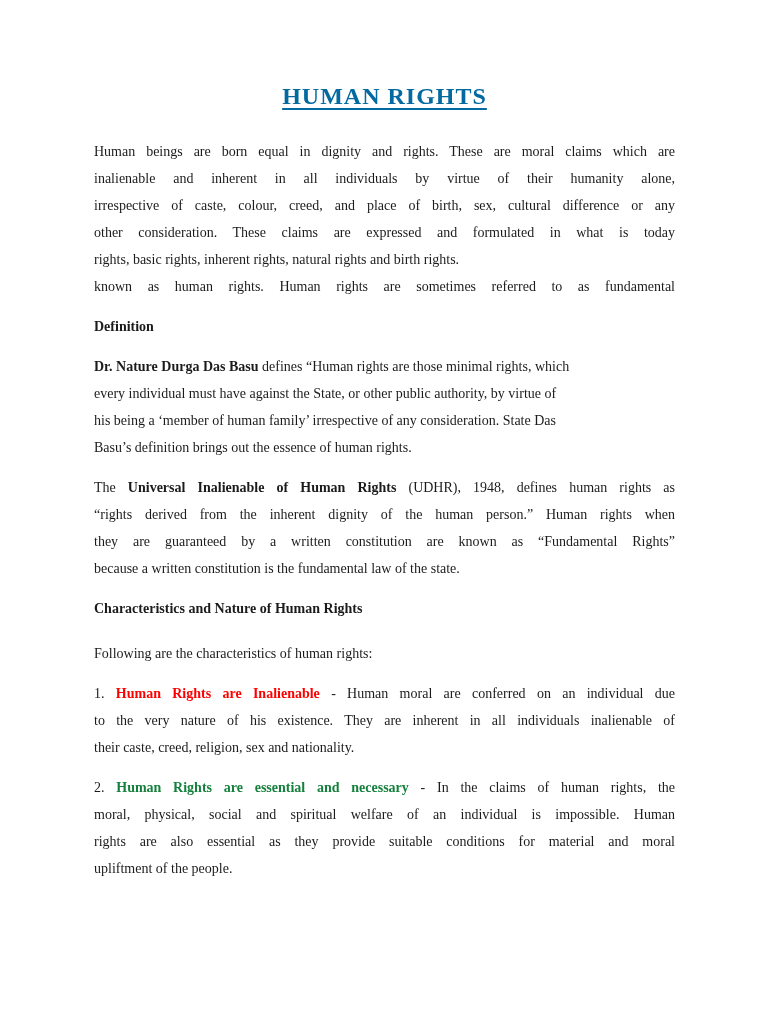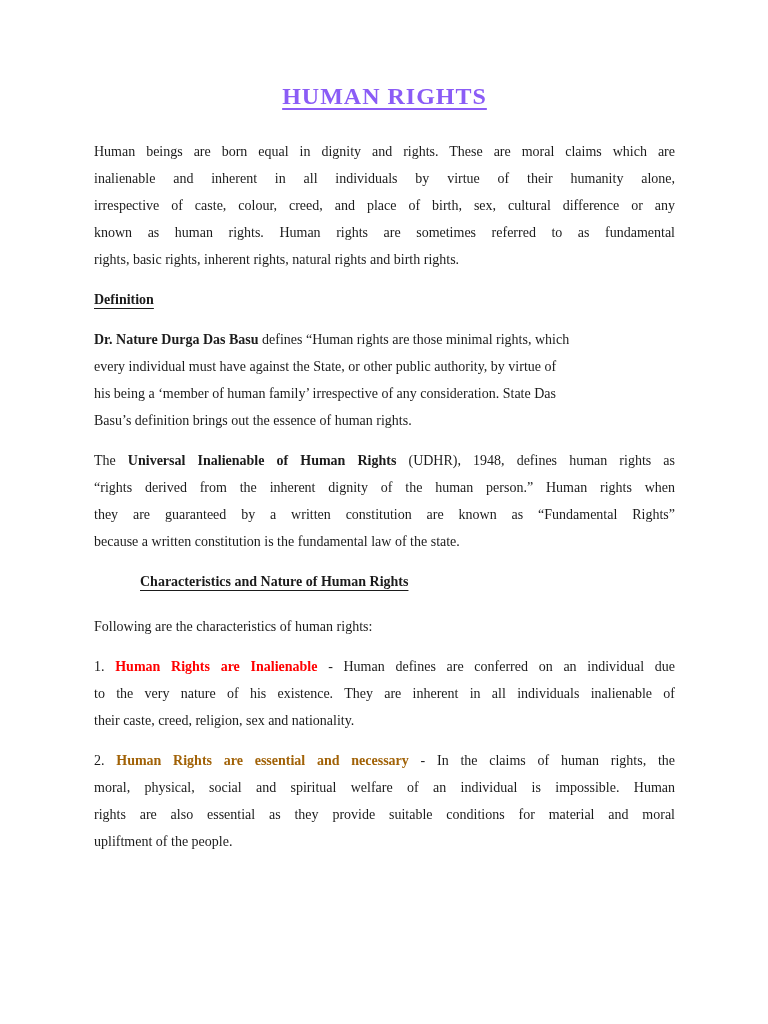--- a/index.html
+++ b/index.html
@@ -25,53 +25,53 @@
   }
   .doc-title .title-text {
     font-size: 24px;
     font-weight: bold;
     letter-spacing: 1px;
     text-decoration: underline;
     text-underline-offset: 4px;
     text-decoration-thickness: 2px;
   }
   .block { margin-bottom: 13px; }
-  .block[data-name="characteristics-heading"] { margin-bottom: 18px; margin-left: 46px; }
+  .block[data-name="characteristics-heading"] { margin-bottom: 18px; }
   .block:last-child { margin-bottom: 0; }
   .line {
     font-size: 14px;
     line-height: 27px;
     text-align: left;
   }
   .line.j {
     text-align: justify;
     text-align-last: justify;
   }
   .b { font-weight: bold; }
   .u {
-    text-decoration: underline;
     text-underline-offset: 4px;
     text-decoration-thickness: 1px;
   }
 </style>
 </head>
 <body>
 
 <div class="page" data-name="document-page">
   <div class="content" data-name="document-content">
     <div class="doc-title" data-name="document-title">
-      <span class="title-text" data-name="document-title-text" style="color: #8b5cf6;">HUMAN RIGHTS</span>
+      <span class="title-text" data-name="document-title-text" style="color: #0369a1;">HUMAN RIGHTS</span>
     </div>
     <div data-name="document-body">
         <div class="block para" data-name="intro-paragraph">
           <div class="line j" data-name="text-line"><span data-name="text-run">Human beings are born equal in dignity and rights. These are moral claims which are</span></div>
           <div class="line j" data-name="text-line"><span data-name="text-run">inalienable and inherent in all individuals by virtue of their humanity alone,</span></div>
           <div class="line j" data-name="text-line"><span data-name="text-run">irrespective of caste, colour, creed, and place of birth, sex, cultural difference or any</span></div>
+          <div class="line j" data-name="text-line"><span data-name="text-run">other consideration. These claims are expressed and formulated in what is today</span></div>
+          <div class="line" data-name="text-line"><span data-name="text-run">rights, basic rights, inherent rights, natural rights and birth rights.</span></div>
           <div class="line j" data-name="text-line"><span data-name="text-run">known as human rights. Human rights are sometimes referred to as fundamental</span></div>
-          <div class="line" data-name="text-line"><span data-name="text-run">rights, basic rights, inherent rights, natural rights and birth rights.</span></div>
         </div>
         <div class="block heading" data-name="definition-heading">
           <div class="line" data-name="text-line"><span class="b u" data-name="text-run">Definition</span></div>
         </div>
         <div class="block para" data-name="definition-paragraph">
           <div class="line" data-name="text-line"><span class="b" data-name="text-run">Dr. Nature Durga Das Basu</span><span data-name="text-run"> defines “Human rights are those minimal rights, which</span></div>
           <div class="line" data-name="text-line"><span data-name="text-run">every individual must have against the State, or other public authority, by virtue of</span></div>
           <div class="line" data-name="text-line"><span data-name="text-run">his being a ‘member of human family’ irrespective of any consideration. State Das</span></div>
           <div class="line" data-name="text-line"><span data-name="text-run">Basu’s definition brings out the essence of human rights.</span></div>
         </div>
@@ -81,25 +81,25 @@
           <div class="line j" data-name="text-line"><span data-name="text-run">they are guaranteed by a written constitution are known as “Fundamental Rights”</span></div>
           <div class="line" data-name="text-line"><span data-name="text-run">because a written constitution is the fundamental law of the state.</span></div>
         </div>
         <div class="block heading" data-name="characteristics-heading">
           <div class="line" data-name="text-line"><span class="b u" data-name="text-run">Characteristics and Nature of Human Rights</span></div>
         </div>
         <div class="block para" data-name="characteristics-intro">
           <div class="line" data-name="text-line"><span data-name="text-run">Following are the characteristics of human rights:</span></div>
         </div>
         <div class="block para" data-name="characteristic-item-1">
-          <div class="line j" data-name="text-line"><span data-name="text-run">1. </span><span class="b" data-name="red-emphasis-run" style="color: rgb(255, 0, 0); font-family: Liberation Serif, serif;">Human Rights are Inalienable</span><span data-name="text-run"> - Human defines are conferred on an individual due</span></div>
+          <div class="line j" data-name="text-line"><span data-name="text-run">1. </span><span class="b" data-name="red-emphasis-run" style="color: rgb(255, 0, 0); font-family: Liberation Serif, serif;">Human Rights are Inalienable</span><span data-name="text-run"> - Human moral are conferred on an individual due</span></div>
           <div class="line j" data-name="text-line"><span data-name="text-run">to the very nature of his existence. They are inherent in all individuals inalienable of</span></div>
           <div class="line" data-name="text-line"><span data-name="text-run">their caste, creed, religion, sex and nationality.</span></div>
         </div>
         <div class="block para" data-name="characteristic-item-2">
-          <div class="line j" data-name="text-line"><span data-name="text-run">2. </span><span class="b" data-name="red-emphasis-run" style="color: #a16207;">Human Rights are essential and necessary</span><span data-name="text-run"> - In the claims of human rights, the</span></div>
+          <div class="line j" data-name="text-line"><span data-name="text-run">2. </span><span class="b" data-name="red-emphasis-run" style="color: #15803d;">Human Rights are essential and necessary</span><span data-name="text-run"> - In the claims of human rights, the</span></div>
           <div class="line j" data-name="text-line"><span data-name="text-run">moral, physical, social and spiritual welfare of an individual is impossible. Human</span></div>
           <div class="line j" data-name="text-line"><span data-name="text-run">rights are also essential as they provide suitable conditions for material and moral</span></div>
           <div class="line" data-name="text-line"><span data-name="text-run">upliftment of the people.</span></div>
         </div>
       </div>
   </div>
 </div>
 
 </body></html>

